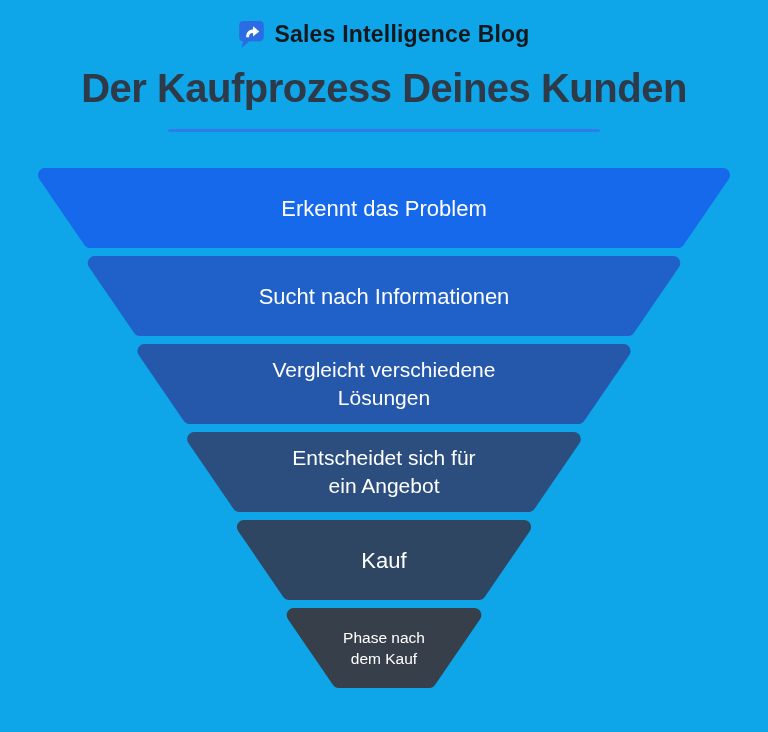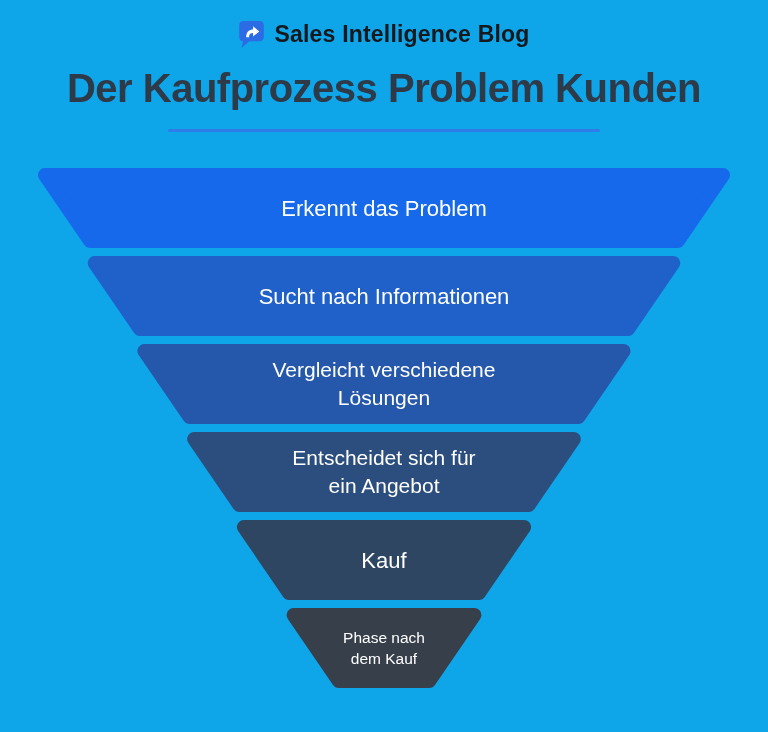--- a/index.html
+++ b/index.html
@@ -64,21 +64,21 @@
 <div class="page">
 
   <div class="logo-row">
     <svg class="logo-icon" viewBox="0 0 24 26" aria-hidden="true">
       <path d="M5 1 H19 Q23 1 23 5 V15 Q23 19 19 19 H10 L3 25 L4.5 19 Q1 19 1 15 V5 Q1 1 5 1 Z" fill="#2b6be4"></path>
       <path d="M7.2 15.5 C7.2 10.6 10.2 8.6 13.4 8.6 L13.4 5.6 L19 10.2 L13.4 14.8 L13.4 11.6 C10.8 11.6 9.8 12.7 9.8 15.5 Z" fill="#ffffff"></path>
     </svg>
     <span class="logo-text" style="color: rgb(21, 24, 28);">Sales Intelligence Blog</span>
   </div>
 
-  <div class="page-title" style="color: rgb(46, 58, 72);">Der Kaufprozess Problem Kunden</div>
+  <div class="page-title" style="color: rgb(46, 58, 72);">Der Kaufprozess Deines Kunden</div>
 
   <div class="title-underline" style="background: rgb(47, 124, 233);"></div>
 
   <svg class="funnel-chart" width="768" height="546" viewBox="0 0 768 546" aria-hidden="true">
       <path d="M 45 17 L 723 17 L 677.8 83 L 90.19999999999999 83 Z" fill="#1569ea" stroke="#1569ea" stroke-width="14" stroke-linejoin="round"></path>
       <text x="384" fill="#ffffff" text-anchor="middle" font-size="22"><tspan x="384" y="57.7">Erkennt das Problem</tspan></text>
       <path d="M 94.72000000000003 105 L 673.28 105 L 628.08 171 L 139.92 171 Z" fill="#1f61c9" stroke="#1f61c9" stroke-width="14" stroke-linejoin="round"></path>
       <text x="384" fill="#ffffff" text-anchor="middle" font-size="22"><tspan x="384" y="145.7">Sucht nach Informationen</tspan></text>
       <path d="M 144.44 193 L 623.56 193 L 578.36 259 L 189.64 259 Z" fill="#2557ab" stroke="#2557ab" stroke-width="14" stroke-linejoin="round"></path>
       <text x="384" fill="#ffffff" text-anchor="middle" font-size="21"><tspan x="384" y="219.48999999999998">Vergleicht verschiedene</tspan><tspan x="384" y="247.21">Lösungen</tspan></text>

